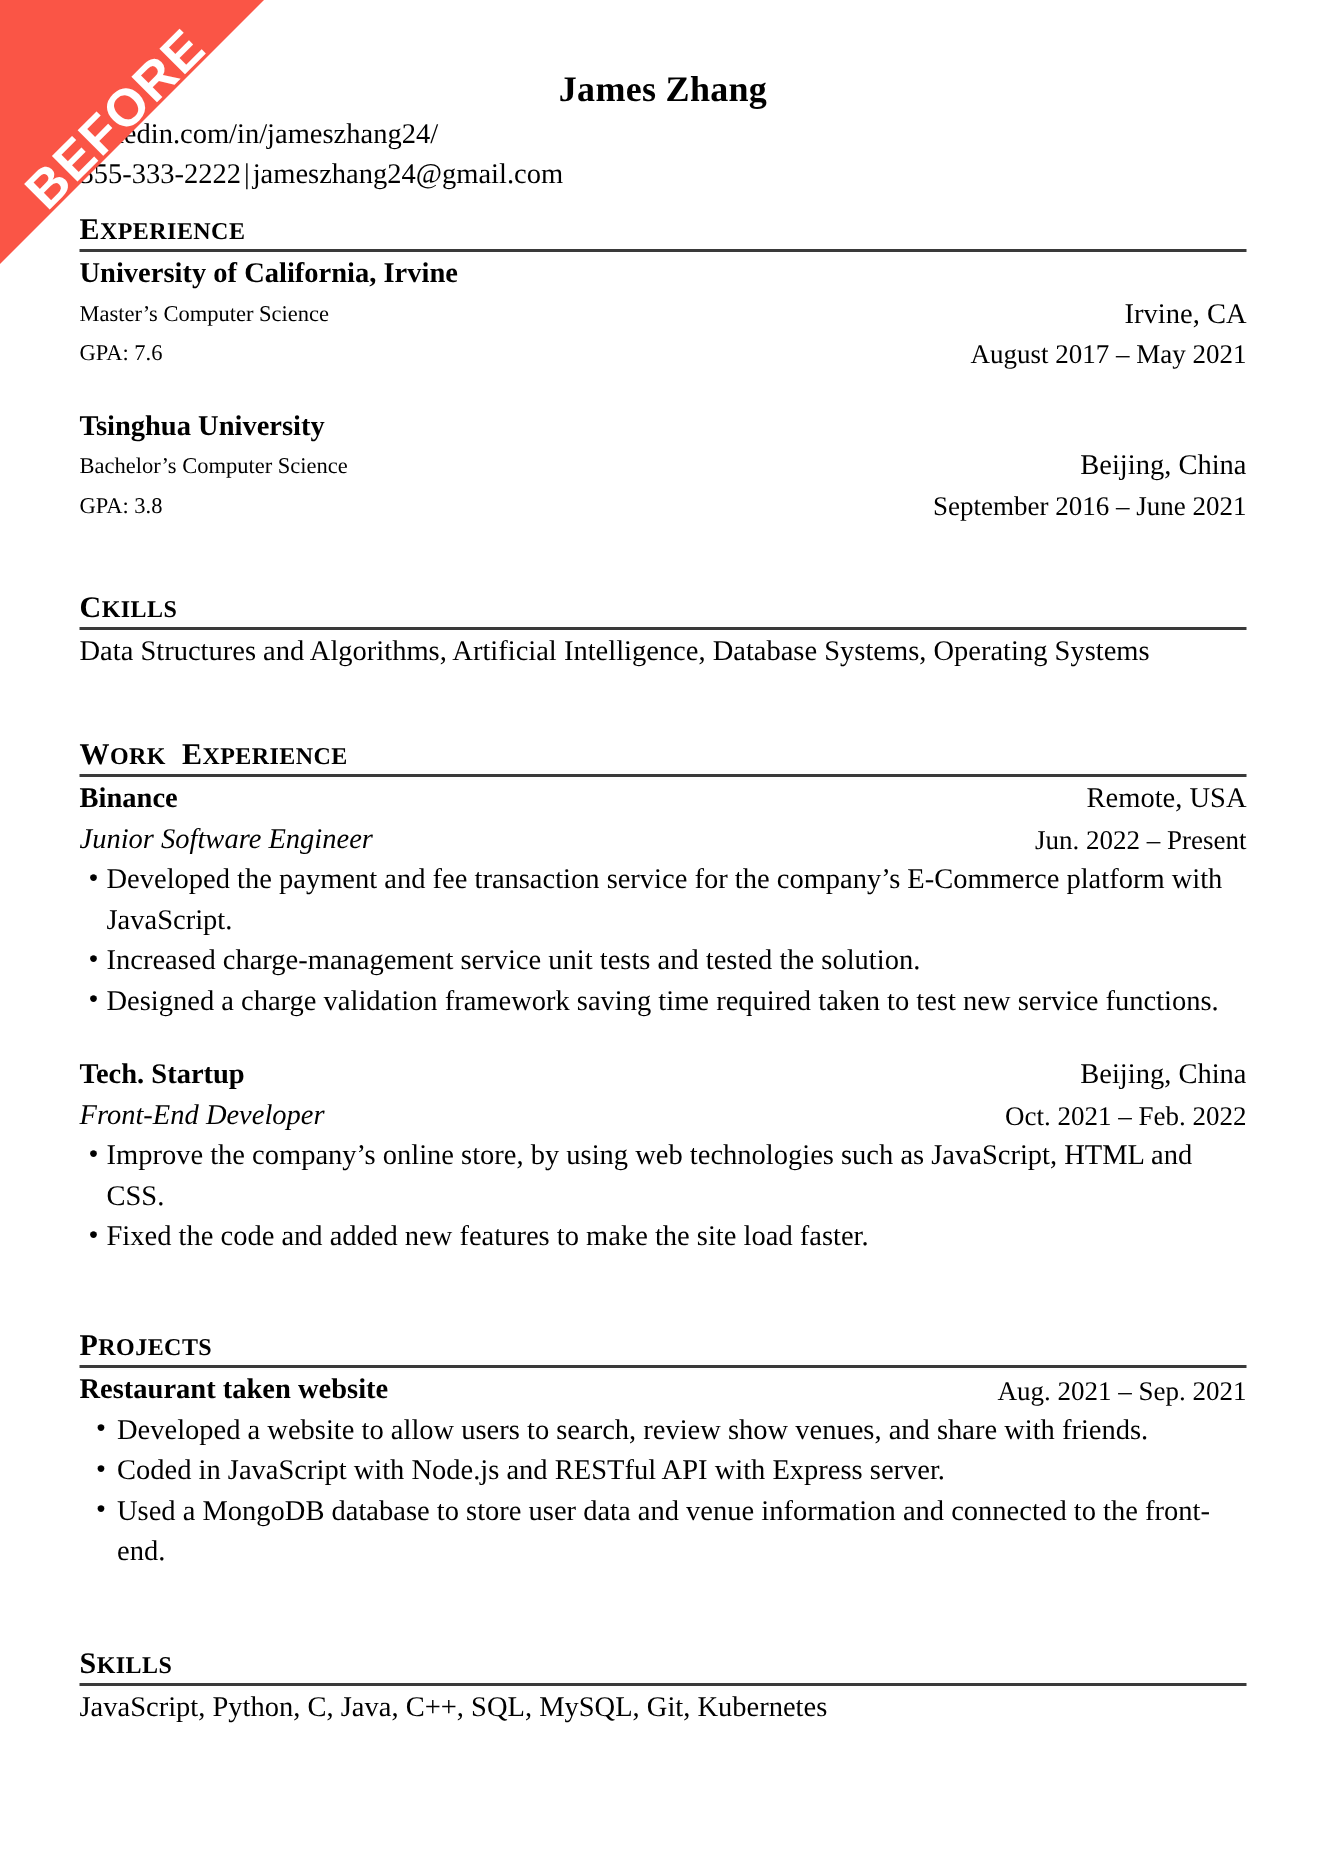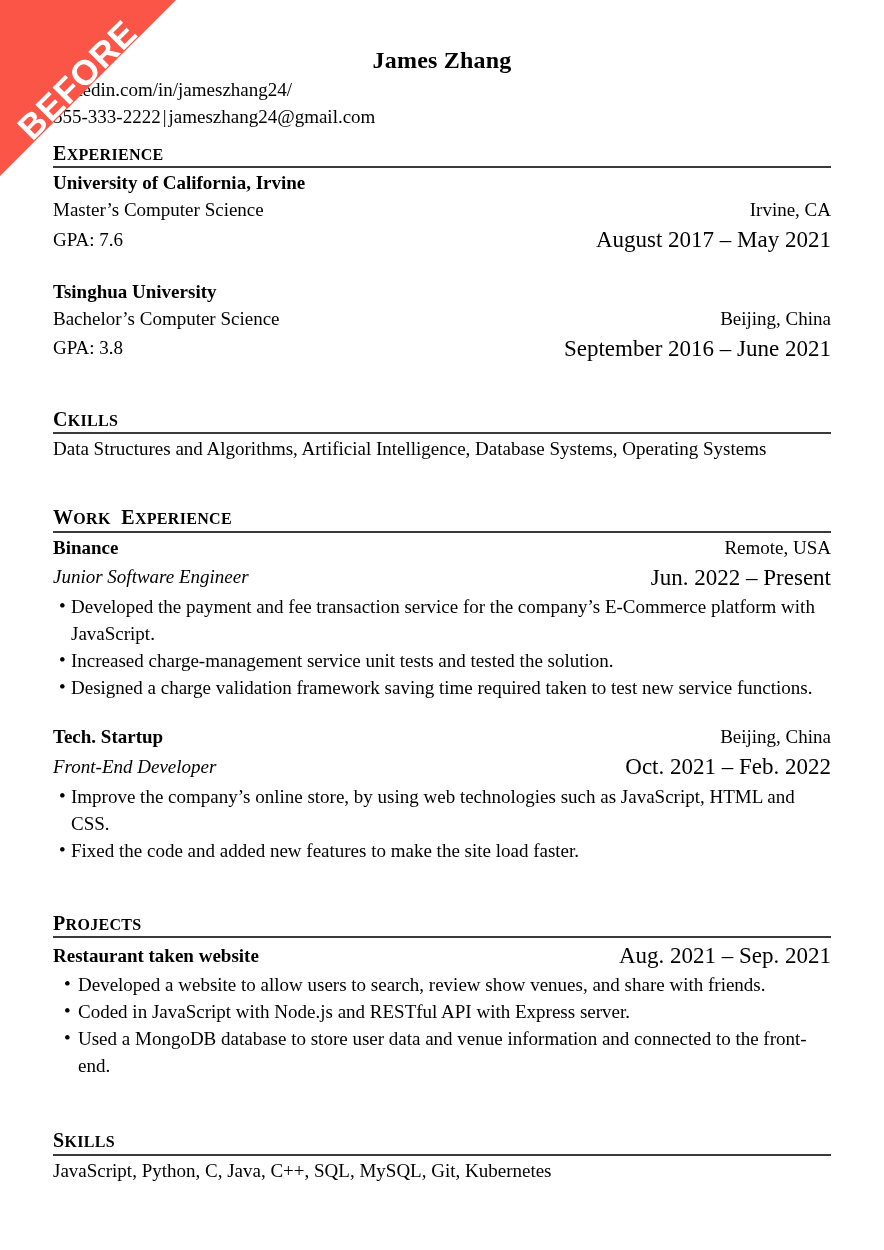--- a/index.html
+++ b/index.html
@@ -108,24 +108,24 @@
   .row {
     display: flex;
     justify-content: space-between;
     align-items: center;
     line-height: 1.42;
     font-family: Liberation Serif, serif;
   }
   .row .left  { text-align: left; }
   .row .right { text-align: right; white-space: nowrap; padding-left: 14px; }
   .org   { font-size: 19px; font-weight: bold; }
-  .plain { font-size: 19px; }
+  .plain { font-size: 15px; }
   .role  { font-size: 19px; font-style: italic; }
   .loc   { font-size: 19px; }
-  .dates { font-size: 23px; }
+  .dates { font-size: 18px; }
 
   
   ul.bullets {
     list-style: none;
     margin: 0;
     padding: 0;
   }
   ul.bullets li {
     position: relative;
     font-size: 19px;

